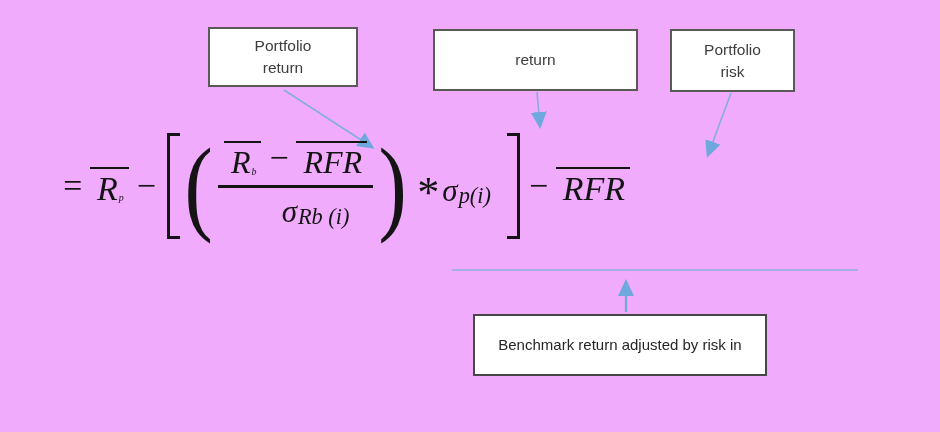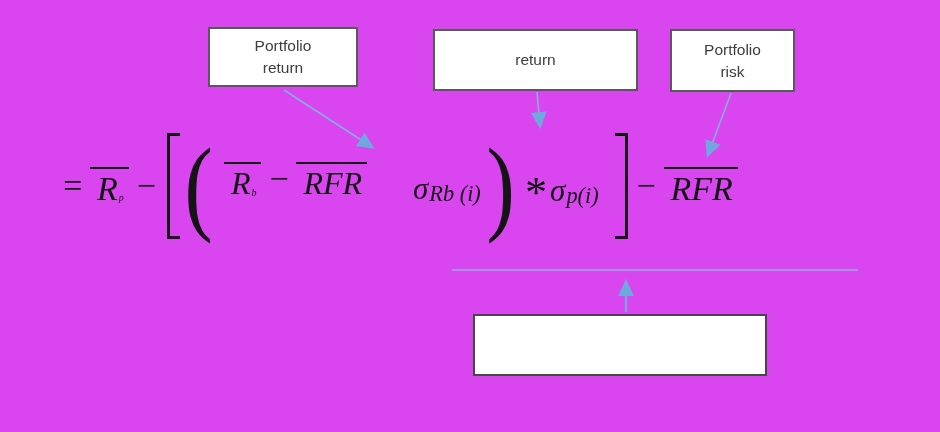--- a/index.html
+++ b/index.html
@@ -1,17 +1,17 @@
 <!DOCTYPE html>
 <html><head>
 <meta charset="utf-8">
 <style>
   html,body { margin:0; padding:0; background:#ffffff; }
   #page {
-    position:relative; width:940px; height:432px; background:#d946ef;
+    position:relative; width:940px; height:432px; background:#f0abfc;
     font-family:"Liberation Sans", sans-serif; overflow:hidden;
   }
 
   
   .callout {
     position:absolute; box-sizing:border-box; background:#ffffff;
     border:2px solid #595959;
     display:flex; flex-direction:column; align-items:center; justify-content:center;
     text-align:center; color:#3d3d3d; font-size:15.5px; line-height:22px;
   }
@@ -44,21 +44,21 @@
     align-self:center;
   }
   .bracket.left  { border-right:none; margin:0 1px 0 3px; }
   .bracket.right { border-left:none;  margin:0 1px; }
 
   .paren {
     font-style:normal; font-size:106px; line-height:100px; height:104px;
     display:flex; align-items:center; transform:scaleX(0.8);
   }
 
-  .frac { display:flex; flex-direction:row; align-items:center; margin:0 2px; position:relative; top:-2px; }
+  .frac { display:flex; flex-direction:column; align-items:center; margin:0 2px; position:relative; top:-2px; }
   .frac .num { display:flex; align-items:flex-start; padding:0 6px 7px 6px; }
   .frac .num .op { font-size:32px; margin:2px 7px 0 7px; }
   .frac .bar { height:2.5px; background:#141414; width:100%; }
   .frac .den { padding-top:8px; font-size:31px; line-height:1;margin-left:40px; }
   .frac .den .sb { font-size:0.72em; top:0.12em; }
 
   .star { font-size:44px; line-height:1; margin:0 5px; position:relative; top:7px; font-style:italic; }
   .sigma-grp { font-size:31px; line-height:1; position:relative; top:4px; margin-right:15px; }
   .sigma-grp .sb { font-size:0.72em; top:0.12em; }
 </style>
@@ -85,20 +85,21 @@
     <span>return</span>
   </div>
   <div class="callout" id="box-benchmark-sharpe">
     <span>return</span>
   </div>
   <div class="callout" id="box-portfolio-risk">
     <span>Portfolio</span>
     <span>risk</span>
   </div>
   <div class="callout" id="box-benchmark-adj">
+    <span>Benchmark return adjusted by risk in</span>
   </div>
 
   <div id="formula">
     <span class="op">=</span>
 
     <span class="ovl"><span class="base-lg">R</span><span class="sb">p</span></span>
 
     <span class="op">−</span>
 
     <span class="bracket left"></span>

